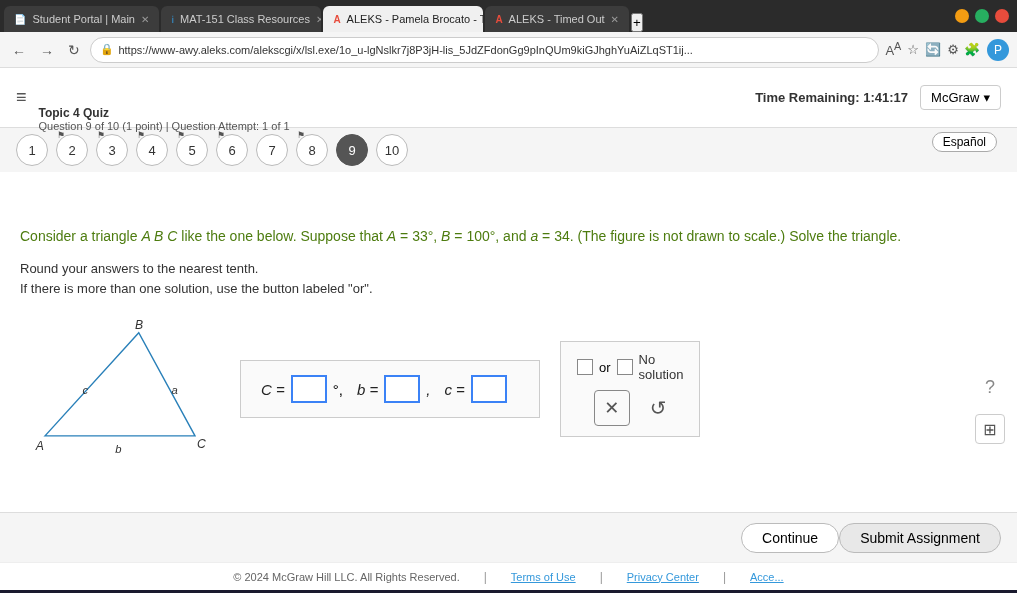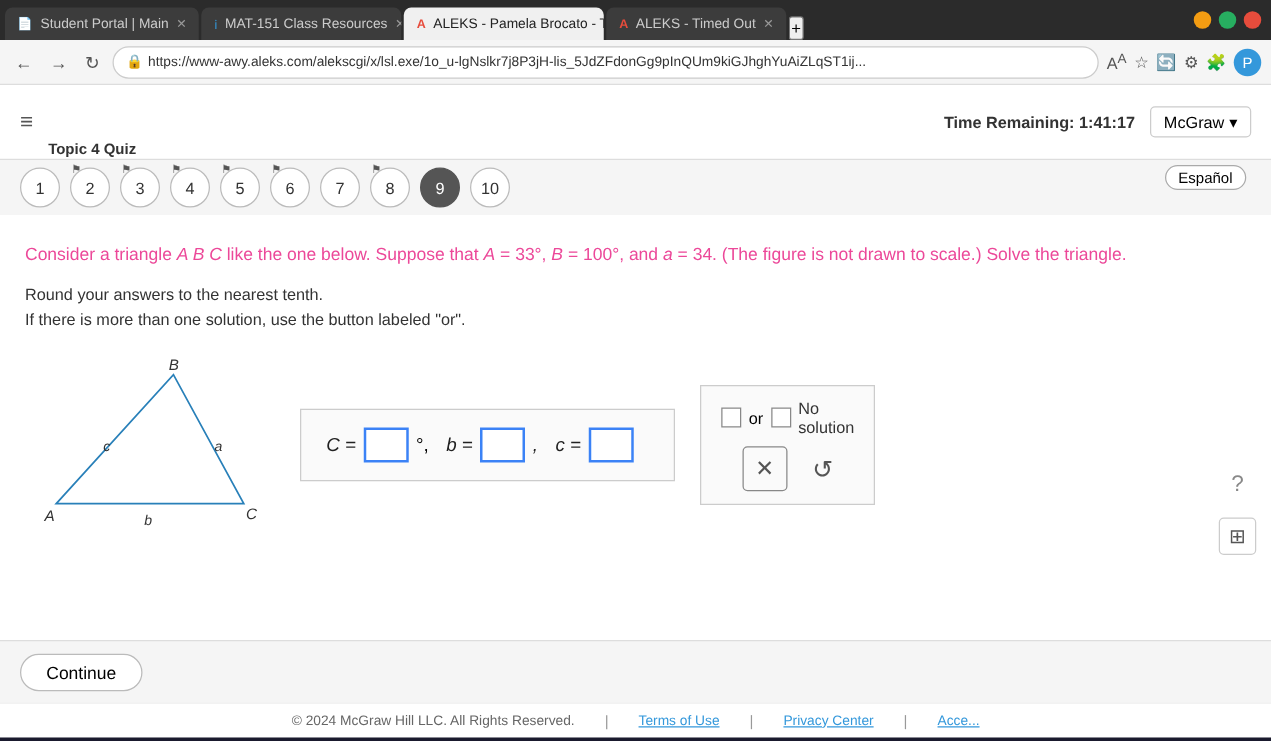--- a/index.html
+++ b/index.html
@@ -37,21 +37,21 @@
     .pamela-btn { background: white; border: 1px solid #ccc; border-radius: 4px; padding: 4px 10px; font-size: 13px; cursor: pointer; display: flex; align-items: center; gap: 4px; }
     .espanol-btn { background: white; border: 1px solid #aaa; border-radius: 12px; padding: 2px 10px; font-size: 12px; cursor: pointer; position: absolute; right: 20px; top: 132px; }
 
     
     .question-nav { background: #f5f5f5; height: 44px; display: flex; align-items: center; padding: 0 16px; gap: 8px; }
     .q-num { width: 32px; height: 32px; border-radius: 50%; background: white; border: 1px solid #bbb; display: flex; align-items: center; justify-content: center; font-size: 13px; color: #333; cursor: pointer; position: relative; }
     .q-num.active { background: #555; color: white; border-color: #555; }
 
     
     .main-content { background: white; padding: 20px 20px 16px; min-height: 340px; position: relative; }
-    .question-text { font-size: 14px; color: #ec4899; line-height: 1.6; margin-bottom: 12px; }
+    .question-text { font-size: 14px; color: #4d7c0f; line-height: 1.6; margin-bottom: 12px; margin-top: 33px; }
     .round-note { font-size: 13px; color: #333; margin-bottom: 16px; line-height: 1.5; }
 
     
     .answer-area { display: flex; align-items: center; gap: 20px; margin-top: 10px; }
     .triangle-figure { position: relative; width: 200px; height: 150px; }
     .triangle-figure svg { width: 200px; height: 150px; }
     .equation-box { border: 1px solid #ccc; background: #fafafa; padding: 14px 20px; display: flex; align-items: center; gap: 6px; font-size: 15px; min-width: 300px; }
     .math-input { width: 36px; height: 28px; border: 2px solid #3b82f6; outline: none; text-align: center; font-size: 14px; }
     .math-text { font-style: italic; color: #222; }
 
@@ -61,21 +61,21 @@
     .no-sol-label { font-size: 13px; color: #333; }
     .action-btns { display: flex; align-items: center; gap: 20px; }
     .x-btn { background: none; border: 1px solid #888; width: 36px; height: 36px; border-radius: 4px; font-size: 18px; color: #555; cursor: pointer; display: flex; align-items: center; justify-content: center; }
     .undo-btn { background: none; border: none; font-size: 20px; color: #555; cursor: pointer; }
 
     
     .side-icons { position: absolute; right: 12px; top: 200px; display: flex; flex-direction: column; gap: 12px; }
     .side-icon-btn { width: 30px; height: 30px; background: none; border: 1px solid #ccc; border-radius: 4px; cursor: pointer; display: flex; align-items: center; justify-content: center; font-size: 16px; color: #555; }
 
     
-    .footer-bar { background: #f5f5f5; border-top: 1px solid #ddd; height: 50px; display: flex; align-items: center; justify-content: flex-start; padding: 0 16px; }
+    .footer-bar { background: #f5f5f5; border-top: 1px solid #ddd; height: 50px; display: flex; align-items: center; justify-content: flex-end; padding: 0 16px; }
     .continue-btn { background: white; border: 1px solid #bbb; border-radius: 16px; padding: 6px 20px; font-size: 14px; cursor: pointer; }
     .submit-btn { background: #e8e8e8; border: 1px solid #bbb; border-radius: 16px; padding: 6px 20px; font-size: 14px; cursor: pointer; }
     .copyright-bar { background: white; height: 28px; display: flex; align-items: center; justify-content: center; font-size: 11px; color: #666; gap: 24px; border-top: 1px solid #eee; }
     .copy-link { color: #3498db; text-decoration: underline; cursor: pointer; }
 
     
     .taskbar { background: #1a1a2e; height: 36px; display: flex; align-items: center; justify-content: space-between; padding: 0 8px; }
 
     .separator { color: #999; font-size: 12px; }
   </style>
@@ -129,20 +129,21 @@
     <span class="addr-icon">🧩</span>
     <span class="addr-icon" style="background:#3498db;color:white;border-radius:50%;width:22px;height:22px;display:flex;align-items:center;justify-content:center;font-size:12px;">P</span>
   </div>
 </div>
 
 <div class="aleks-header">
   <div class="aleks-left">
     <span class="hamburger">≡</span>
     <div class="topic-info">
       <span class="topic-quiz-label">Topic 4 Quiz</span>
+      <span class="question-info">Question 9 of 10 (1 point)  |  Question Attempt: 1 of 1</span>
     </div>
   </div>
   <div class="aleks-right">
     <span class="time-remaining">
       <span>Time Remaining:</span>
       <span>1:41:17</span>
     </span>
     <button class="pamela-btn">
       <span>McGraw</span>
       <span>▾</span>
@@ -243,20 +244,21 @@
   </div>
 
   <div class="side-icons">
     <button class="side-icon-btn" style="border:none;font-size:18px;color:#888;">?</button>
     <button class="side-icon-btn">⊞</button>
   </div>
 </div>
 
 <div class="footer-bar">
   <button class="continue-btn">Continue</button>
+  <button class="submit-btn">Submit Assignment</button>
 </div>
 
 <div class="copyright-bar">
   <span>© 2024 McGraw Hill LLC. All Rights Reserved.</span>
   <span class="separator">|</span>
   <a class="copy-link">Terms of Use</a>
   <span class="separator">|</span>
   <a class="copy-link">Privacy Center</a>
   <span class="separator">|</span>
   <a class="copy-link">Acce...</a>

